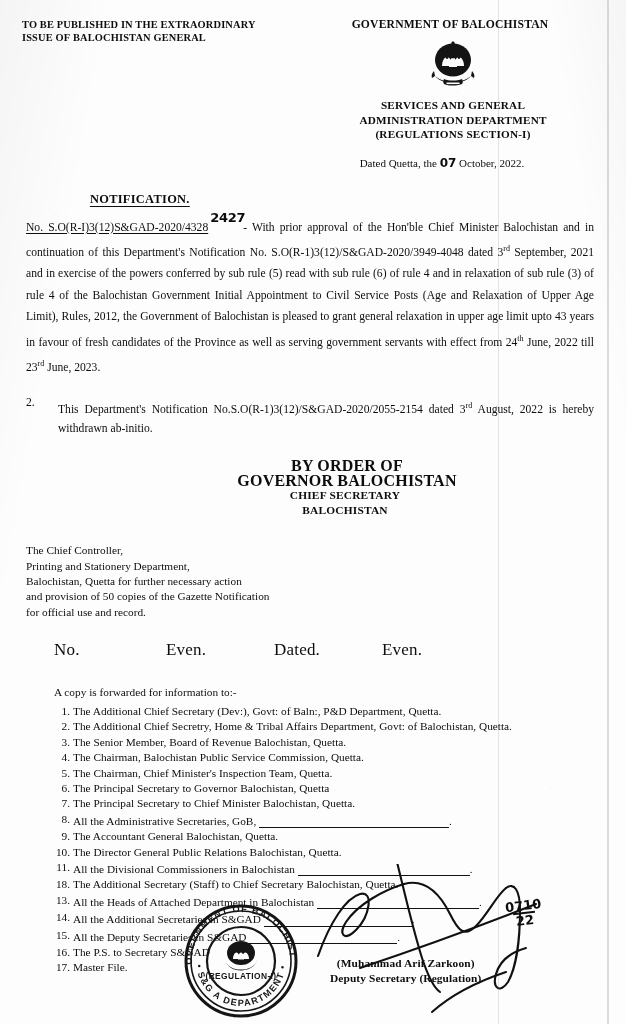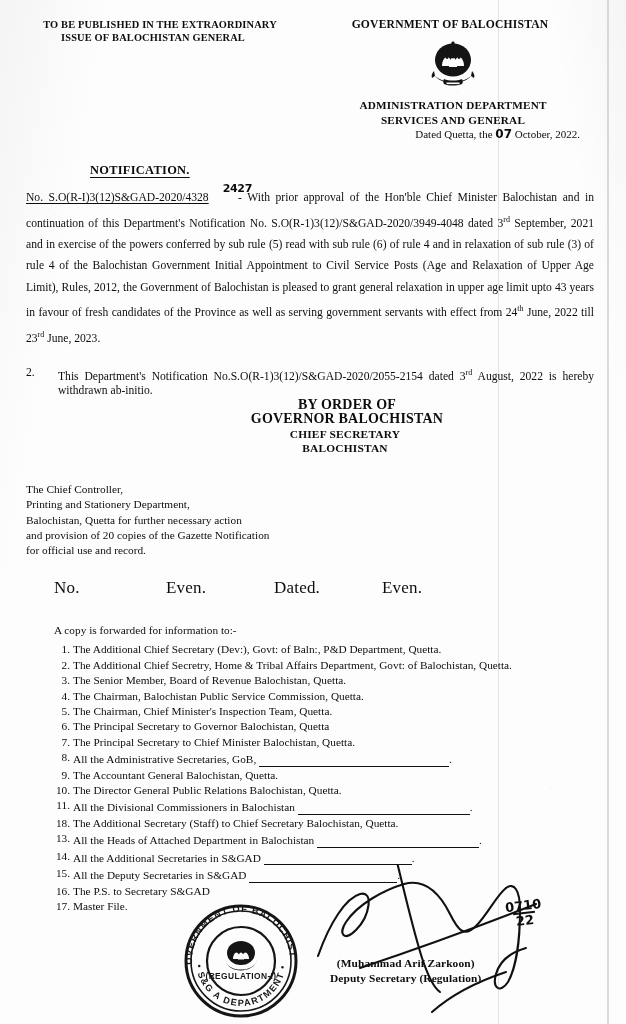--- a/index.html
+++ b/index.html
@@ -53,76 +53,75 @@
   }
 
   
   .hdr { display: flex; align-items: flex-start; }
   .hdr-left {
     width: 276px;
     font-weight: bold;
     font-size: 10.4px;
     line-height: 13px;
     letter-spacing: .15px;
-    text-align: center;
   }
   .hdr-left .l2 {
     text-decoration: underline;
     text-underline-offset: 2px;
     display: block;
     width: 262px;
   }
   .hdr-left .l2 span { display: inline-block; }
   .spread { display: flex; justify-content: space-between; width: 258px; }
 
   .hdr-right { flex: 1; text-align: center; padding-left: 6px; }
   .gov-title {
     font-weight: bold; font-size: 11.6px; letter-spacing: .2px;
     margin-left: -6px;
   }
   .crest { margin: 5px auto 6px; width: 62px; height: 56px; display: block; }
   .dept {
     font-weight: bold; font-size: 11.2px; line-height: 14.5px; letter-spacing: .2px;
   }
   .dated {
-    font-size: 11px; text-align: right; padding-right: 22px;
+    font-size: 11px; margin-top: 14px; text-align: center; padding-right: 22px;
   }
   .hw { font-family: "DejaVu Sans", sans-serif; font-weight: bold; font-size: 12px; }
 
   
   .notif-head {
     margin: 22px 0 9px 68px;
     font-weight: bold; font-size: 12.4px; letter-spacing: .3px;
     text-decoration: underline; text-underline-offset: 3px;
     display: inline-block;
   }
   .notif-head-wrap { padding-left: 0; }
 
   .para {
     font-size: 11.6px;
     line-height: 21.5px;
     text-align: justify;
     margin: 0 8px 0 4px;
   }
   .no-ref { text-decoration: underline; text-underline-offset: 2px; font-weight: 400; }
   .hw-sup {
-    position: relative; top: -9px; left: 14px;
-    font-family: "DejaVu Sans", sans-serif; font-weight: bold; font-size: 11px;
+    position: relative; top: -9px; left: 2px;
+    font-family: "DejaVu Sans", sans-serif; font-weight: bold; font-size: 13px;
     letter-spacing: -.3px;
   }
   sup { font-size: 8px; }
 
   .para2-wrap { margin-top: 17px; display: flex; }
   .para2-num { width: 36px; font-size: 11.6px; padding-left: 4px; }
-  .para2 { flex: 1; font-size: 11.6px; line-height: 14px; text-align: justify; margin-right: 8px; }
+  .para2 { flex: 1; font-size: 11.6px; line-height: 20px; text-align: justify; margin-right: 8px; }
 
   
   .byorder {
-    text-align: center; font-weight: bold;
-    font-size: 14px; line-height: 14.5px; letter-spacing: .2px;
+    margin-top: 20px; text-align: center; font-weight: bold;
+    font-size: 16px; line-height: 14.5px; letter-spacing: .2px;
     padding-left: 70px;
   }
   .chiefsec {
     text-align: center; font-weight: bold;
     font-size: 11.4px; line-height: 14.5px; letter-spacing: .2px;
     padding-left: 66px;
   }
 
   
   .addr {
@@ -211,22 +210,23 @@
         <ellipse cx="31" cy="20.5" rx="1.5" ry="1.9" fill="#141414"></ellipse>
         <ellipse cx="37" cy="21" rx="1.5" ry="1.9" fill="#141414"></ellipse>
         <path d="M9 33c2 8 11 13 22 13s20-5 22-13c-3 9-11 14-22 14S12 42 9 33z" fill="#141414"></path>
         <path d="M12 35c-2 2-3 5-2 7l3-2z" fill="#141414"></path>
         <path d="M50 35c2 2 3 5 2 7l-3-2z" fill="#141414"></path>
         <path d="M22 43c5 2 13 2 18 0 1 2 1 4 0 5-6 2-13 2-18 0-1-1-1-3 0-5z" fill="#141414"></path>
         <path d="M24.5 46.5h13v1.6h-13z" fill="#fdfdfd"></path>
       </svg>
 
       <div class="dept">
+        <div>SERVICES AND GENERAL</div>
         <div>ADMINISTRATION  DEPARTMENT</div>
-        <div>SERVICES AND GENERAL</div>
+        <div>(REGULATIONS SECTION-I)</div>
       </div>
 
       <div class="dated">
         <span>Dated Quetta, the</span>
         <span class="hw">07</span>
         <span>October, 2022.</span>
       </div>
     </div>
   </div>
 
@@ -252,21 +252,21 @@
   </div>
   <div class="chiefsec">
     <div>CHIEF SECRETARY</div>
     <div>BALOCHISTAN</div>
   </div>
 
   <div class="addr">
     <div>The Chief Controller,</div>
     <div>Printing and Stationery Department,</div>
     <div>Balochistan, Quetta for further necessary action</div>
-    <div>and provision of 20 copies of the Gazette Notification</div>
+    <div>and provision of 50 copies of the Gazette Notification</div>
     <div>for official use and record.</div>
   </div>
 
   <div class="even-row">
     <div class="c1">No.</div>
     <div class="c2">Even.</div>
     <div class="c3">Dated.</div>
     <div>Even.</div>
   </div>
 

